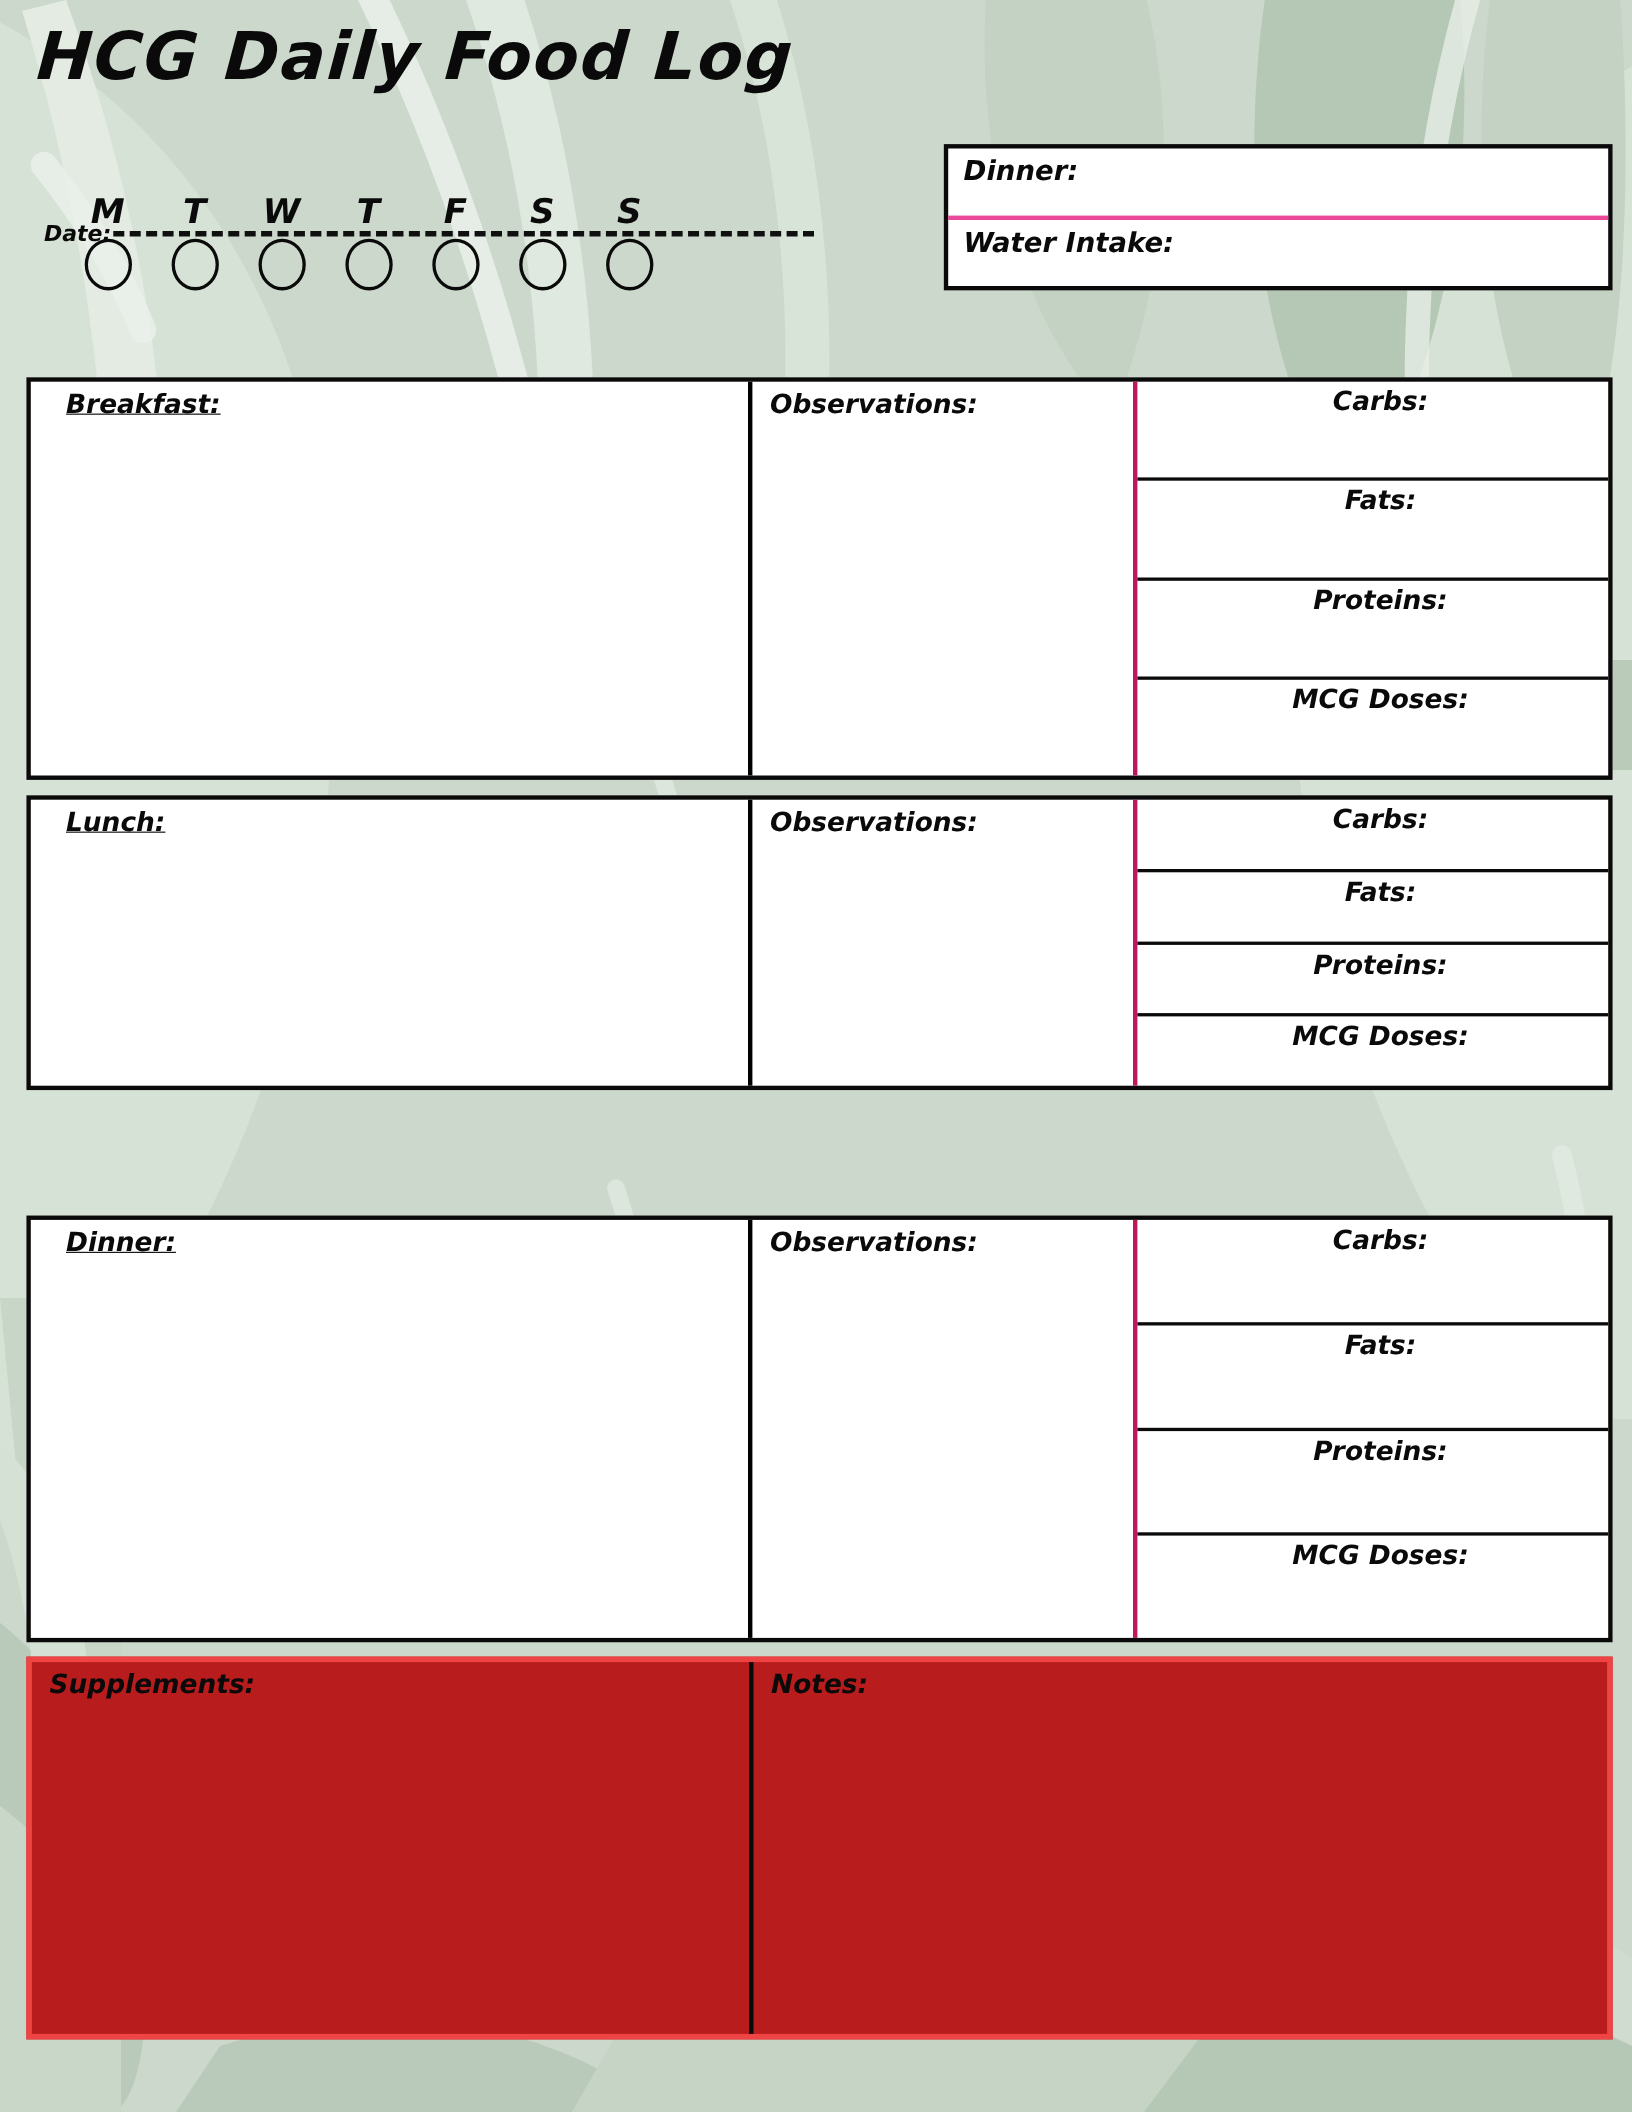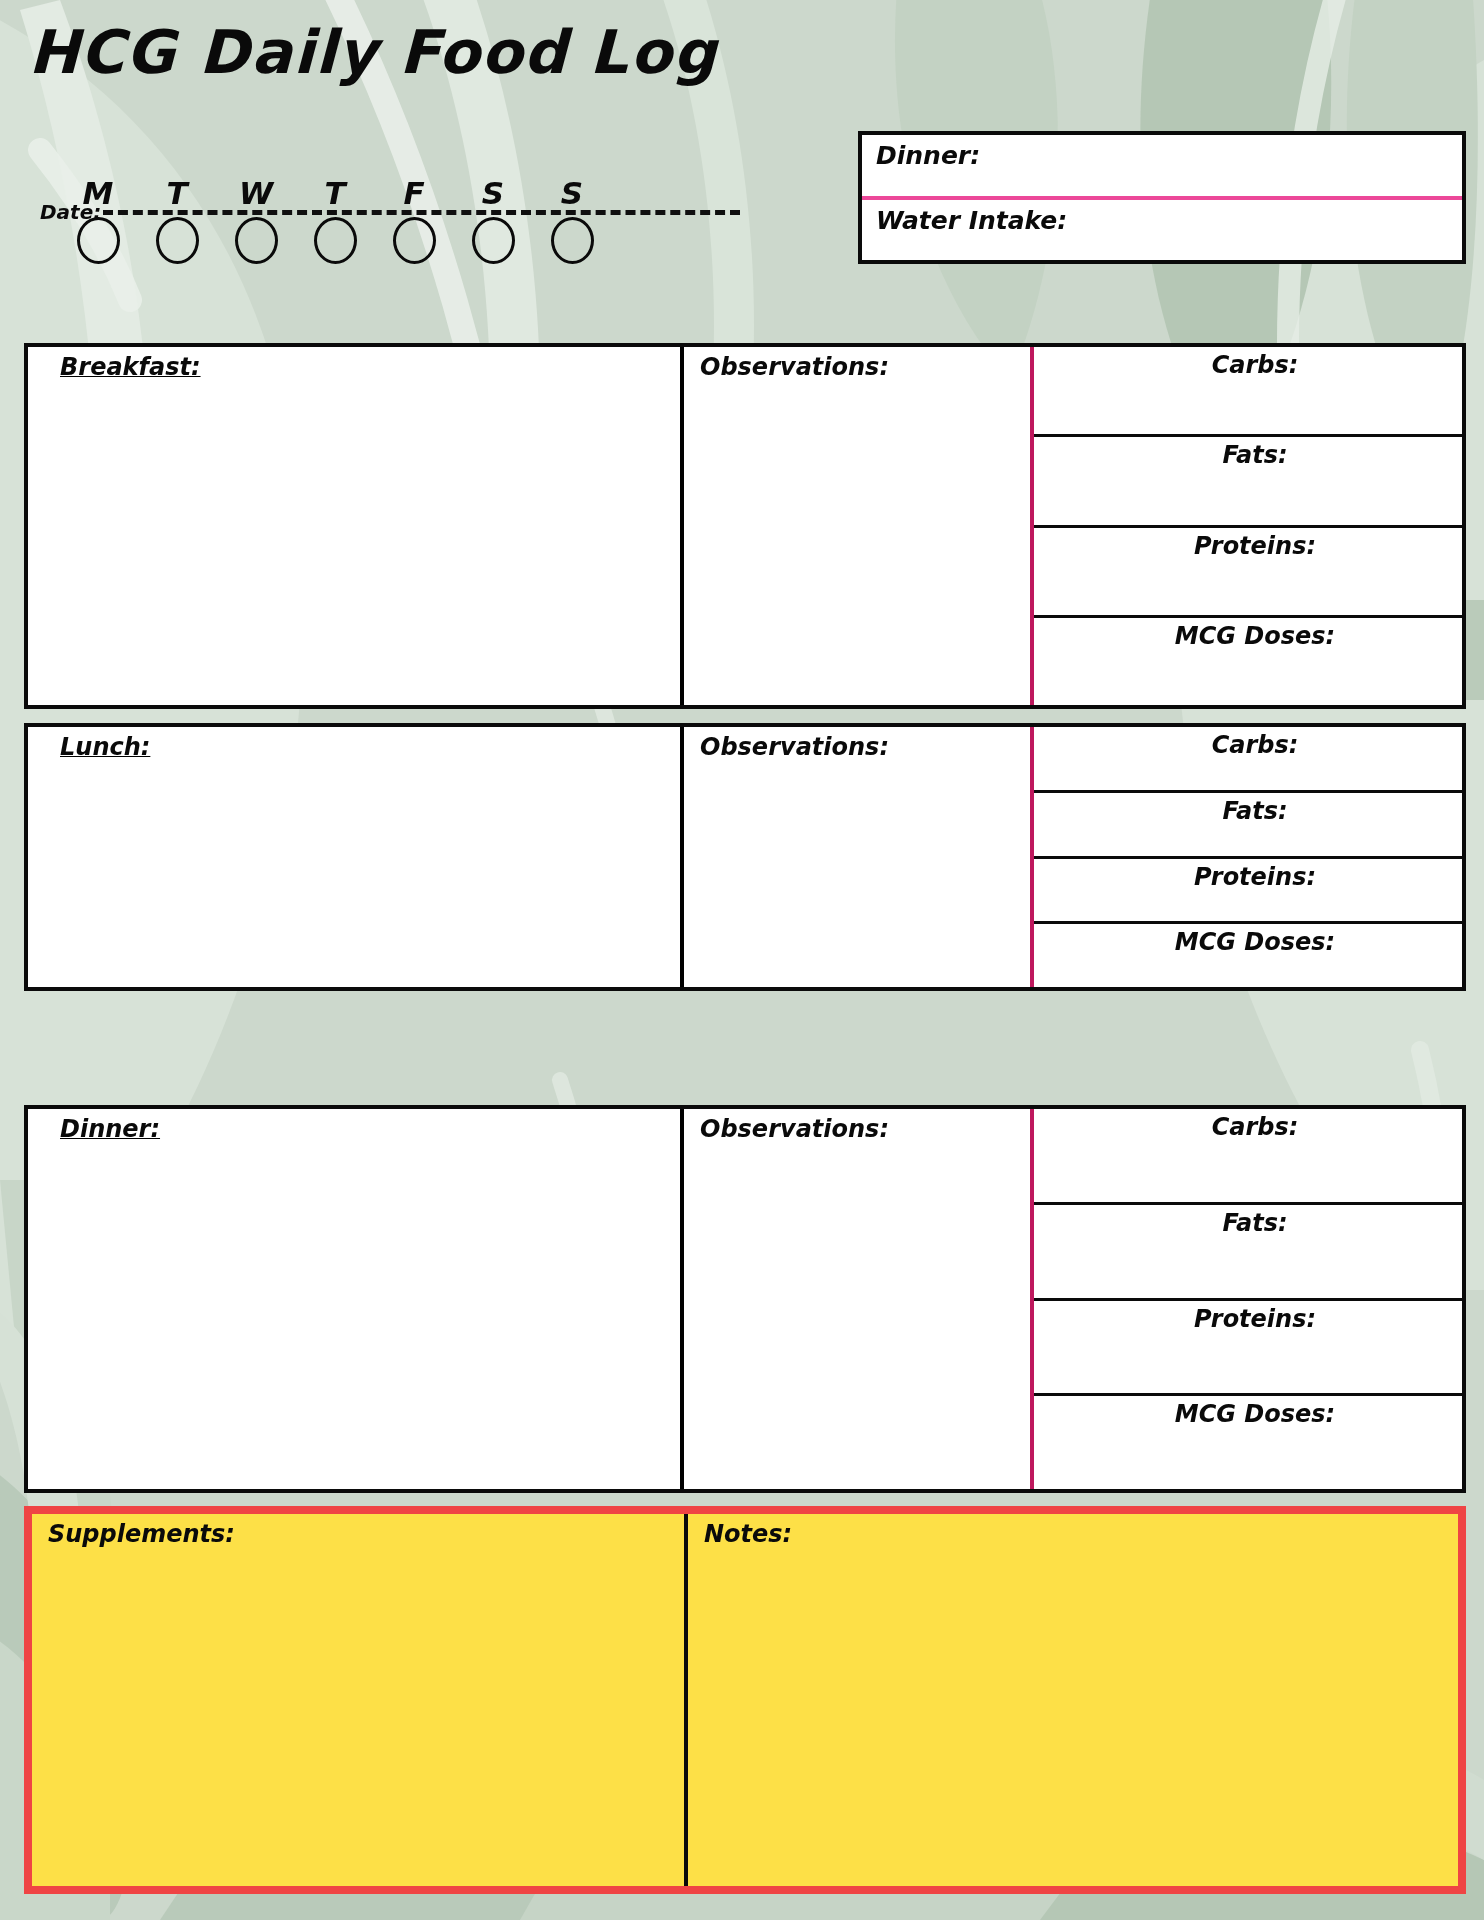--- a/index.html
+++ b/index.html
@@ -172,23 +172,23 @@
   #meal-breakfast { top: 343px; height: 366px; }
   #meal-lunch     { top: 723px; height: 268px; }
   #meal-dinner    { top: 1105px; height: 388px; }
 
   
   #bottom-block {
     position: absolute;
     left: 24px;
     top: 1506px;
     width: 1442px;
-    height: 388px;
-    border: 8px solid #ef4444;
-    background: #fde047;
+    height: 348px;
+    border: 5px solid #ef4444;
+    background: #b91c1c;
     display: flex;
   }
   #bottom-block .bb-left {
     width: 656px;
     border-right: 4px solid #0a0a0a;
     padding: 8px 0 0 16px;
   }
   #bottom-block .bb-right {
     flex: 1;
     padding: 8px 0 0 16px;

